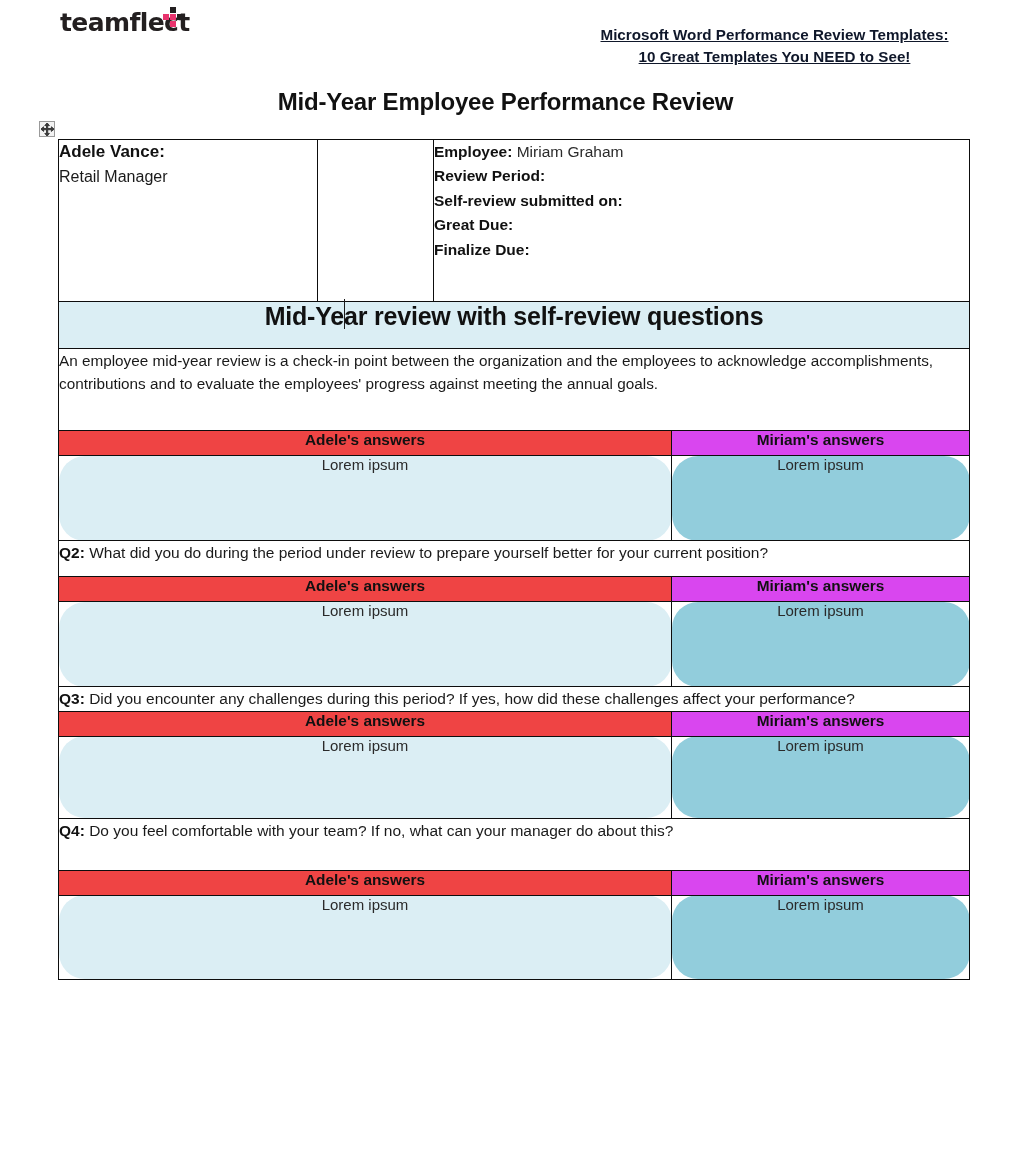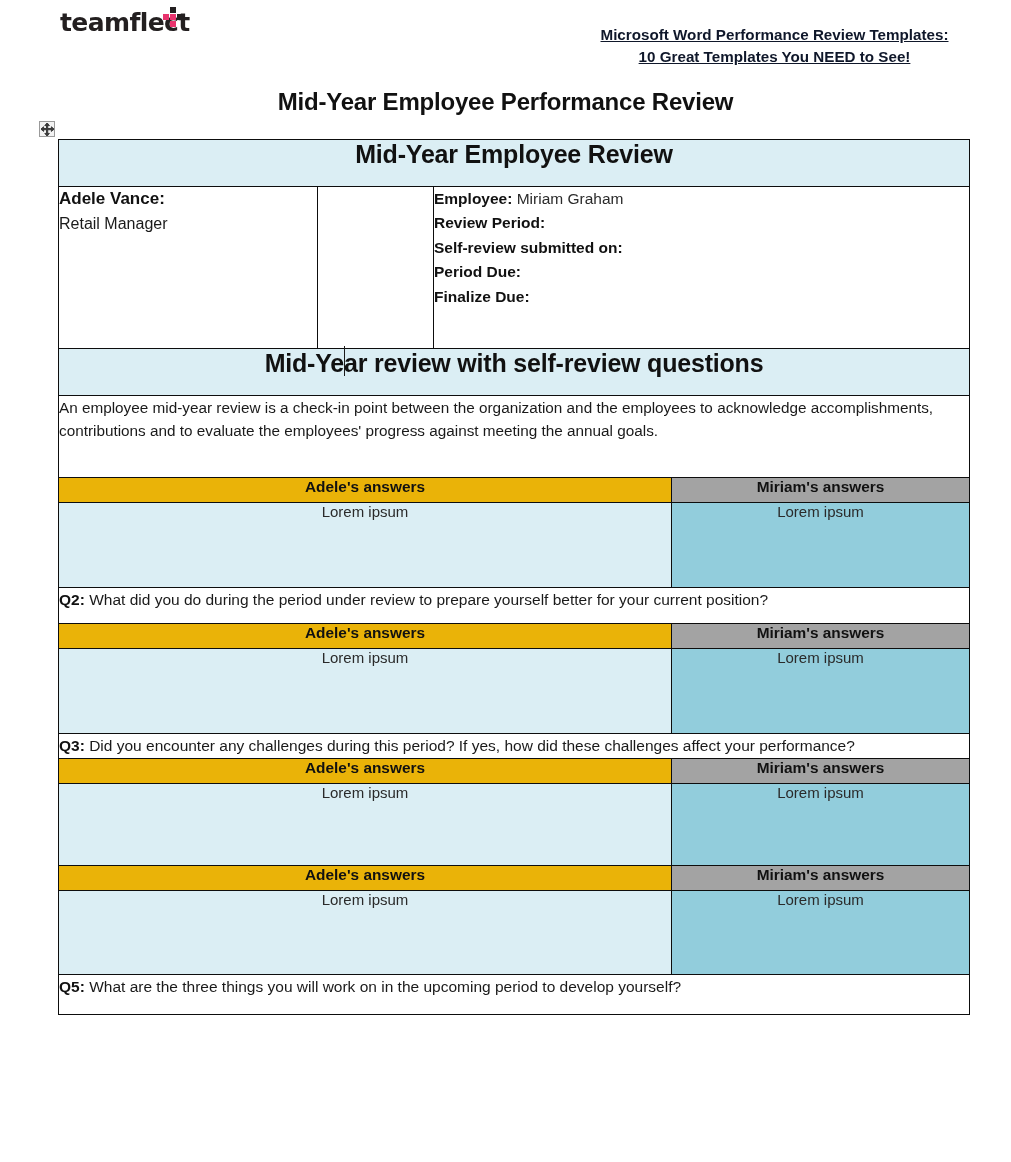--- a/index.html
+++ b/index.html
@@ -188,30 +188,31 @@
 
   
   .ans-head-cell {
     text-align: center;
     vertical-align: middle;
     height: 25px;
     font-size: 15.4px;
     font-weight: bold;
     color: #111111;
   }
-  .ans-head-self { background: #eab308; }
-  .ans-head-rev  { background: #a3a3a3; }
+  .ans-head-self { background: #ef4444; }
+  .ans-head-rev  { background: #d946ef; }
 
   
   .ans-body-cell {
     text-align: center;
     vertical-align: middle;
     height: 85px;
     font-size: 15px;
     color: #2a2a2a;
+    border-radius: 26px;
   }
   .ans-body-self { background: #dbeef4; }
   .ans-body-rev  { background: #92cddc; }
 </style>
 </head>
 <body>
 
 <div class="page-header">
 
   <div class="logo">
@@ -247,25 +248,20 @@
 
 <table class="review-table">
   <colgroup>
     <col style="width:259px">
     <col style="width:116px">
     <col style="width:238px">
     <col style="width:298px">
   </colgroup>
   <tbody>
 
-    <tr>
-      <td class="banner-cell" colspan="4">
-        <span class="banner-text">Mid-Year Employee Review</span>
-      </td>
-    </tr>
 
     <tr class="info-row">
       <td class="cell-employee">
         <div class="employee-name">Adele Vance:</div>
         <div class="employee-role">Retail Manager</div>
       </td>
       <td class="cell-spacer"></td>
       <td class="cell-meta" colspan="2">
         <div class="meta-line">
           <span class="meta-label">Employee:</span>
@@ -273,21 +269,21 @@
         </div>
         <div class="meta-line">
           <span class="meta-label">Review Period:</span>
           <span class="meta-value"></span>
         </div>
         <div class="meta-line">
           <span class="meta-label">Self-review submitted on:</span>
           <span class="meta-value"></span>
         </div>
         <div class="meta-line">
-          <span class="meta-label">Period Due:</span>
+          <span class="meta-label">Great Due:</span>
           <span class="meta-value"></span>
         </div>
         <div class="meta-line">
           <span class="meta-label">Finalize Due:</span>
           <span class="meta-value"></span>
         </div>
       </td>
     </tr>
 
     <tr>
@@ -339,31 +335,31 @@
     <tr>
       <td class="ans-head-cell ans-head-self" colspan="3">Adele's answers</td>
       <td class="ans-head-cell ans-head-rev">Miriam's answers</td>
     </tr>
     <tr>
       <td class="ans-body-cell ans-body-self" colspan="3" style="height:82px">Lorem ipsum</td>
       <td class="ans-body-cell ans-body-rev" style="height:82px">Lorem ipsum</td>
     </tr>
 
     <tr>
+      <td class="question-cell" colspan="4" style="height:52px">
+        <div class="q-text">
+          <span class="q-label">Q4:</span>
+          <span>Do you feel comfortable with your team? If no, what can your manager do about this?</span>
+        </div>
+      </td>
+    </tr>
+    <tr>
       <td class="ans-head-cell ans-head-self" colspan="3">Adele's answers</td>
       <td class="ans-head-cell ans-head-rev">Miriam's answers</td>
     </tr>
     <tr>
       <td class="ans-body-cell ans-body-self" colspan="3" style="height:84px">Lorem ipsum</td>
       <td class="ans-body-cell ans-body-rev" style="height:84px">Lorem ipsum</td>
     </tr>
 
-    <tr>
-      <td class="question-cell" colspan="4" style="height:40px">
-        <div class="q-text">
-          <span class="q-label">Q5:</span>
-          <span>What are the three things you will work on in the upcoming period to develop yourself?</span>
-        </div>
-      </td>
-    </tr>
 
   </tbody>
 </table>
 
 </body></html>

